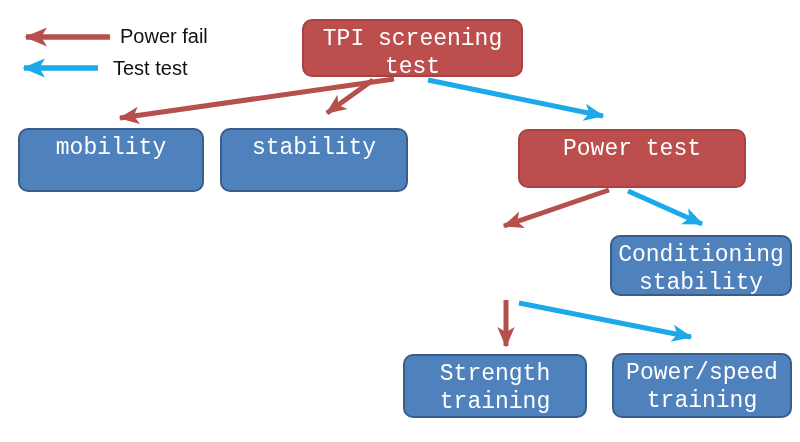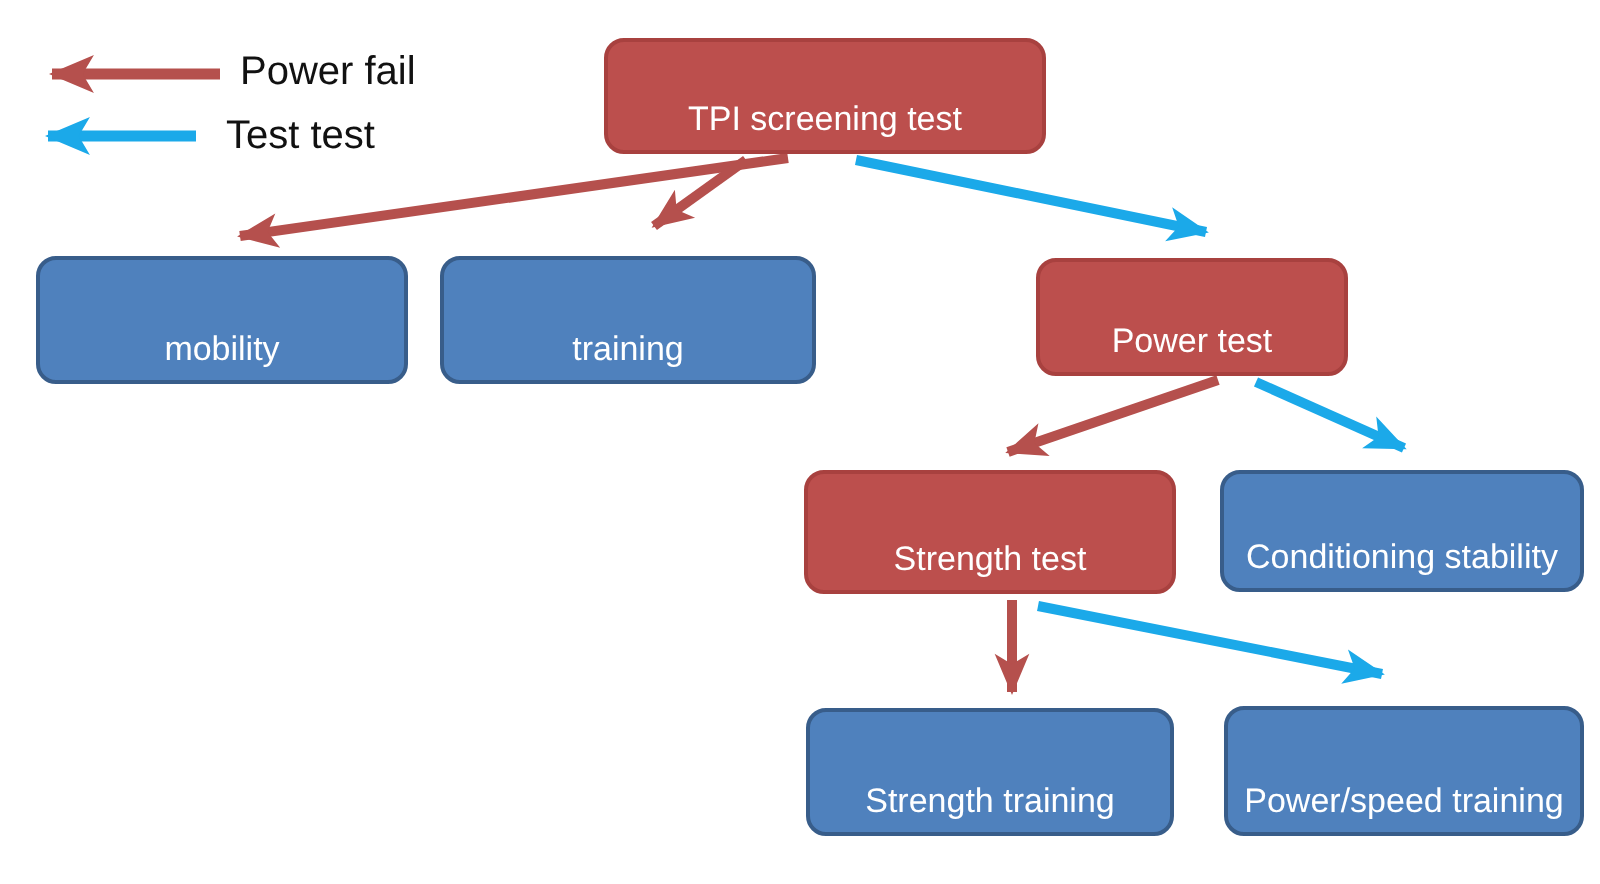--- a/index.html
+++ b/index.html
@@ -14,27 +14,28 @@
   #arrows {
     position: absolute;
     left: 0; top: 0;
     width: 800px; height: 442px;
   }
   .node {
     position: absolute;
     box-sizing: border-box;
     border-radius: 10px;
     display: flex;
-    align-items: flex-end;
+    align-items: flex-start;
     justify-content: center;
     text-align: center;
     color: var(--node-text, #ffffff);
-    font-size: 17px;
+    font-size: 23px;
     line-height: 1.22;
     padding: 4px 8px;
+    font-family: Liberation Mono, monospace;
   }
   .node.red {
     background: var(--node-fail-fill, #bc4f4d);
     border: 2px solid var(--node-fail-border, #a84341);
   }
   .node.blue {
     background: var(--node-pass-fill, #4f81bd);
     border: 2px solid var(--node-pass-border, #385d8a);
   }
   .legend-label {
@@ -76,30 +77,27 @@
 
   <div class="node red" style="left:302px; top:19px; width:221px; height:58px;">
     <span>TPI screening test</span>
   </div>
 
   <div class="node blue" style="left:18px; top:128px; width:186px; height:64px;">
     <span>mobility</span>
   </div>
 
   <div class="node blue" style="left:220px; top:128px; width:188px; height:64px;">
-    <span>training</span>
+    <span>stability</span>
   </div>
 
-  <div class="node red" style="left:518px; top:129px; width:156px; height:59px;">
+  <div class="node red" style="left:518px; top:129px; width:228px; height:59px;">
     <span>Power test</span>
   </div>
 
-  <div class="node red" style="left:402px; top:235px; width:186px; height:62px;">
-    <span>Strength test</span>
-  </div>
 
   <div class="node blue" style="left:610px; top:235px; width:182px; height:61px;">
     <span>Conditioning stability</span>
   </div>
 
   <div class="node blue" style="left:612px; top:353px; width:180px; height:65px;">
     <span>Power/speed training</span>
   </div>
 
   <div class="node blue" style="left:403px; top:354px; width:184px; height:64px;">

